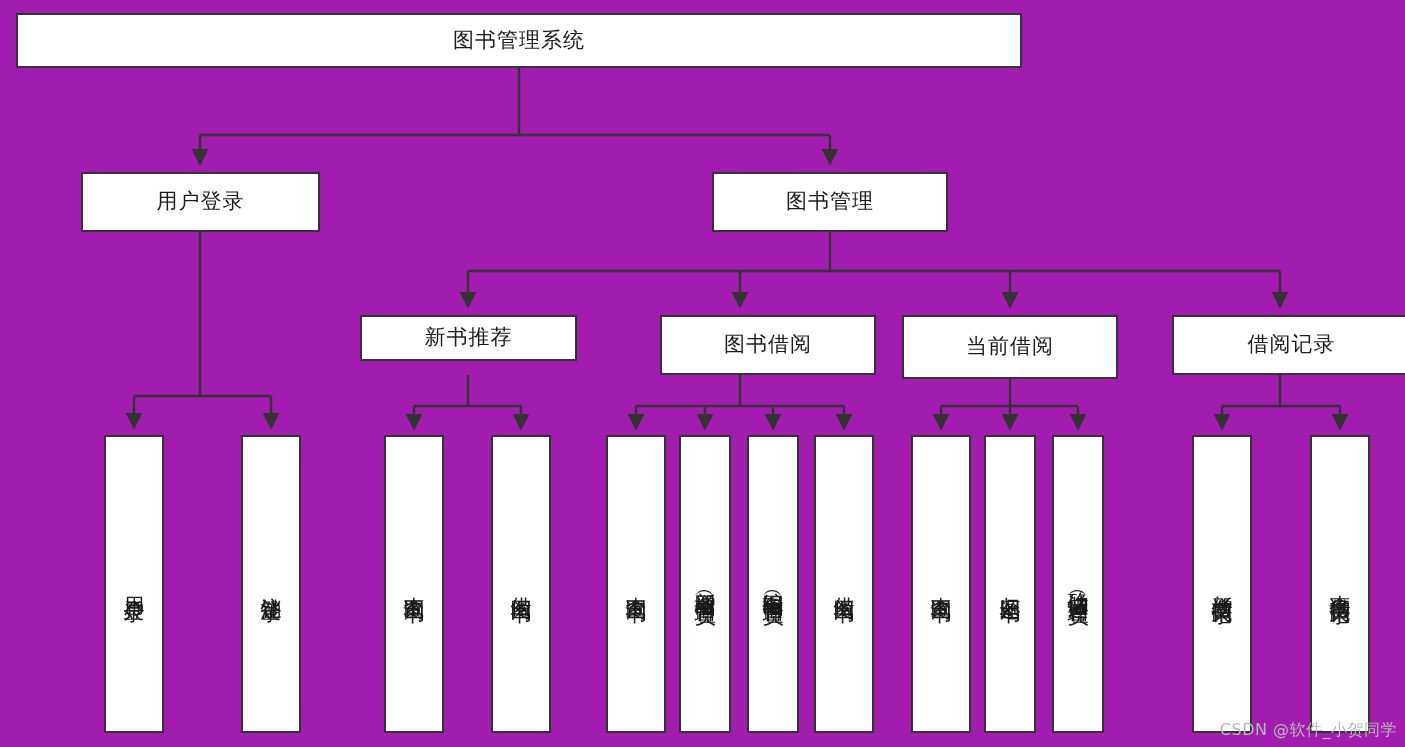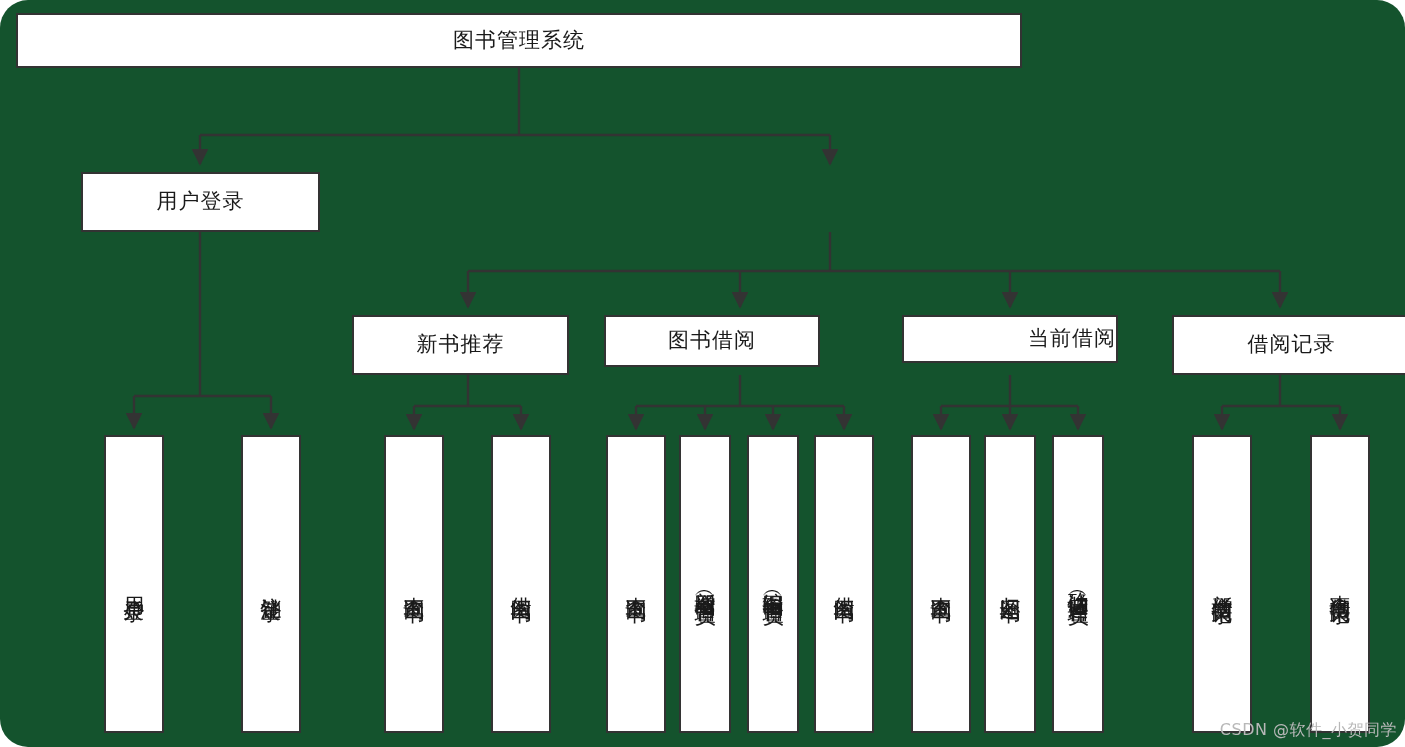--- a/index.html
+++ b/index.html
@@ -4,24 +4,23 @@
 <style>
   html, body {
     margin: 0;
     padding: 0;
     background: #ffffff;
   }
   #canvas {
     position: relative;
     width: 1405px;
     height: 747px;
-    background: #14532d;
+    background: #a21caf;
     font-family: "DejaVu Sans", "Liberation Sans", sans-serif;
     overflow: hidden;
-    border-radius: 28px;
   }
   #edges {
     position: absolute;
     left: 0; top: 0;
     width: 1405px;
     height: 747px;
     pointer-events: none;
   }
   .node {
     position: absolute;
@@ -119,28 +118,31 @@
     </g>
   </svg>
 
   <div class="node h" style="left:16px; top:13px; width:1006px; height:55px;">
     <span>图书管理系统</span>
   </div>
 
   <div class="node h" style="left:81px; top:172px; width:239px; height:60px;">
     <span>用户登录</span>
   </div>
+  <div class="node h" style="left:712px; top:172px; width:236px; height:60px;">
+    <span>图书管理</span>
+  </div>
 
-  <div class="node h" style="left:352px; top:315px; width:217px; height:60px;">
+  <div class="node h" style="left:360px; top:315px; width:217px; height:46px;">
     <span>新书推荐</span>
   </div>
-  <div class="node h" style="left:604px; top:315px; width:216px; height:52px;">
+  <div class="node h" style="left:660px; top:315px; width:216px; height:60px;">
     <span>图书借阅</span>
   </div>
-  <div class="node h" style="left:902px; top:315px; width:216px; height:48px;justify-content:flex-end;">
+  <div class="node h" style="left:902px; top:315px; width:216px; height:64px;">
     <span>当前借阅</span>
   </div>
   <div class="node h" style="left:1172px; top:315px; width:239px; height:60px;">
     <span>借阅记录</span>
   </div>
 
   <div class="node v" style="left:104px; top:435px; width:60px; height:298px;">
     <span class="vtext">用户登录</span>
   </div>
   <div class="node v" style="left:241px; top:435px; width:60px; height:298px;">

